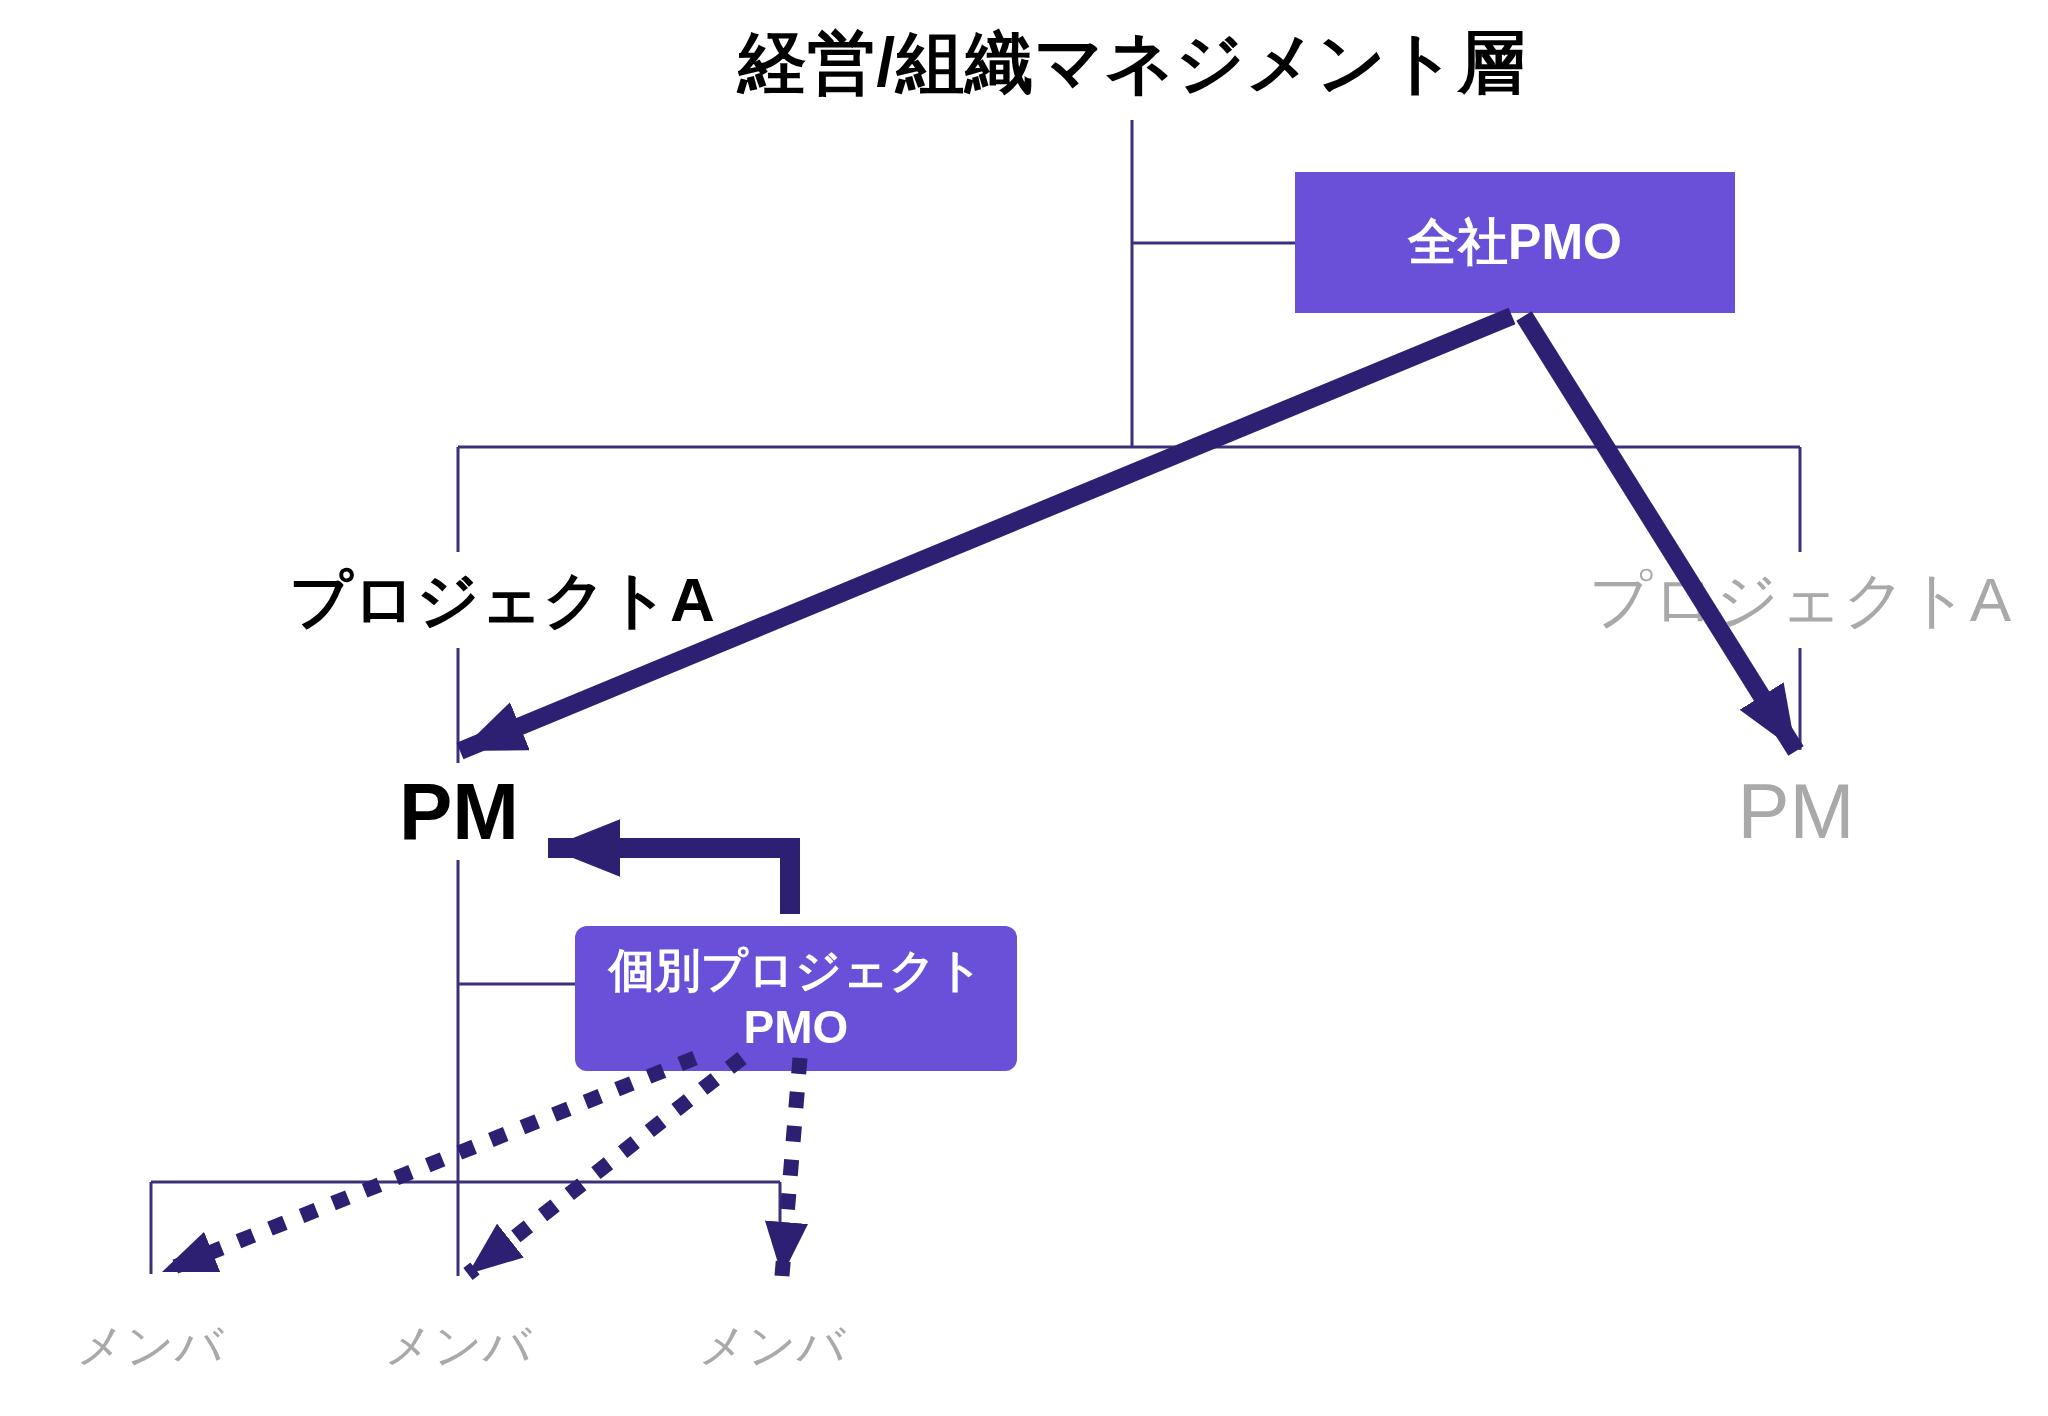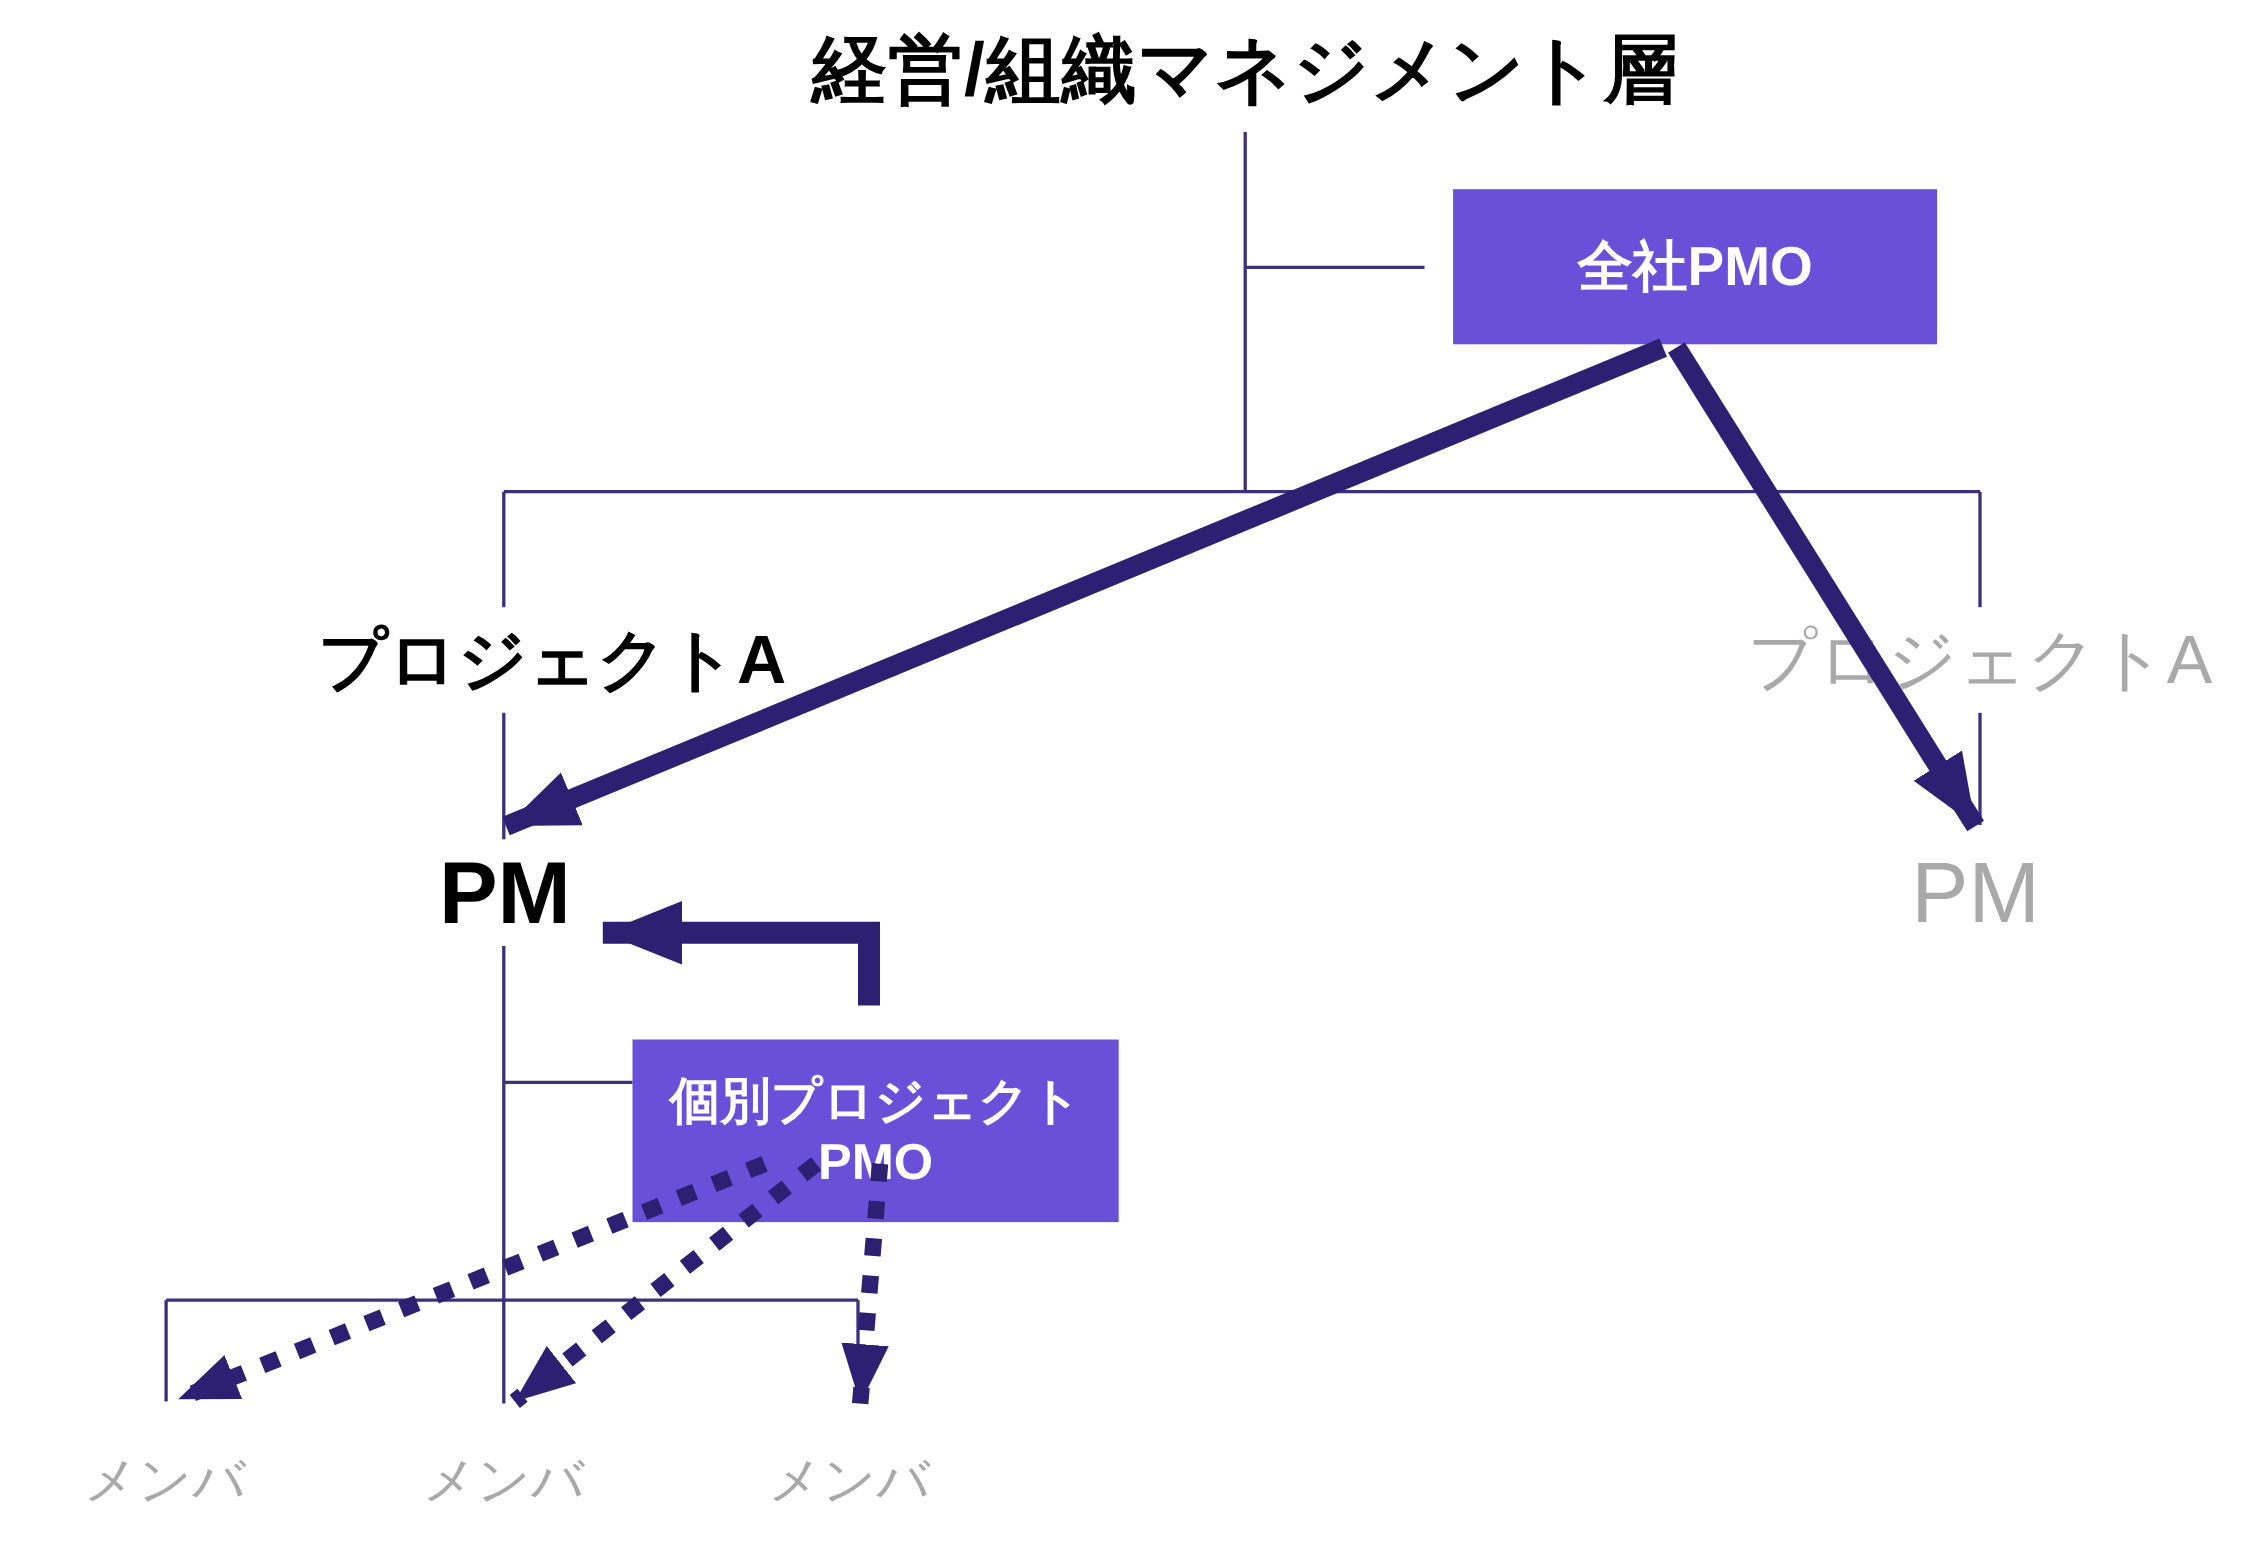--- a/index.html
+++ b/index.html
@@ -44,33 +44,33 @@
     <line class="thin" x1="458" y1="447" x2="458" y2="1276"></line>
     <line class="thin" x1="1800" y1="447" x2="1800" y2="750"></line>
     <line class="thin" x1="458" y1="984" x2="575" y2="984"></line>
     <line class="thin" x1="151" y1="1182" x2="780" y2="1182"></line>
     <line class="thin" x1="151" y1="1182" x2="151" y2="1274"></line>
     <line class="thin" x1="780" y1="1182" x2="780" y2="1238"></line>
   </svg>
 
   <div class="label title" style="left:580px;top:18px;width:1105px;height:90px;">経営/組織マネジメント層</div>
 
-  <div class="label pmo-box box1" style="left:1295px;top:172px;width:440px;height:141px;margin-left:26px;">
+  <div class="label pmo-box box1" style="left:1295px;top:172px;width:440px;height:141px;">
     <span>全社PMO</span>
   </div>
 
   <div class="label proj-a masking" style="left:240px;top:552px;width:436px;height:96px;margin-left:44px;">プロジェクトA</div>
 
   <div class="label proj-b masking" style="left:1576px;top:552px;width:448px;height:96px;">プロジェクトA</div>
 
   <div class="label pm-a masking" style="left:383px;top:763px;width:152px;height:97px;">PM</div>
 
   <div class="label pm-b masking" style="left:1716px;top:765px;width:160px;height:92px;">PM</div>
 
-  <div class="label pmo-box box2" style="left:575px;top:945px;width:442px;height:166px;">
+  <div class="label pmo-box box2" style="left:575px;top:926px;width:442px;height:145px;border-radius:12px;">
     <span>個別プロジェクト</span>
     <span>PMO</span>
   </div>
 
   <div class="label member" style="left:50px;top:1298px;width:200px;height:95px;">メンバ</div>
 
   <div class="label member" style="left:358px;top:1298px;width:200px;height:95px;">メンバ</div>
 
   <div class="label member" style="left:672px;top:1298px;width:200px;height:95px;">メンバ</div>
 

